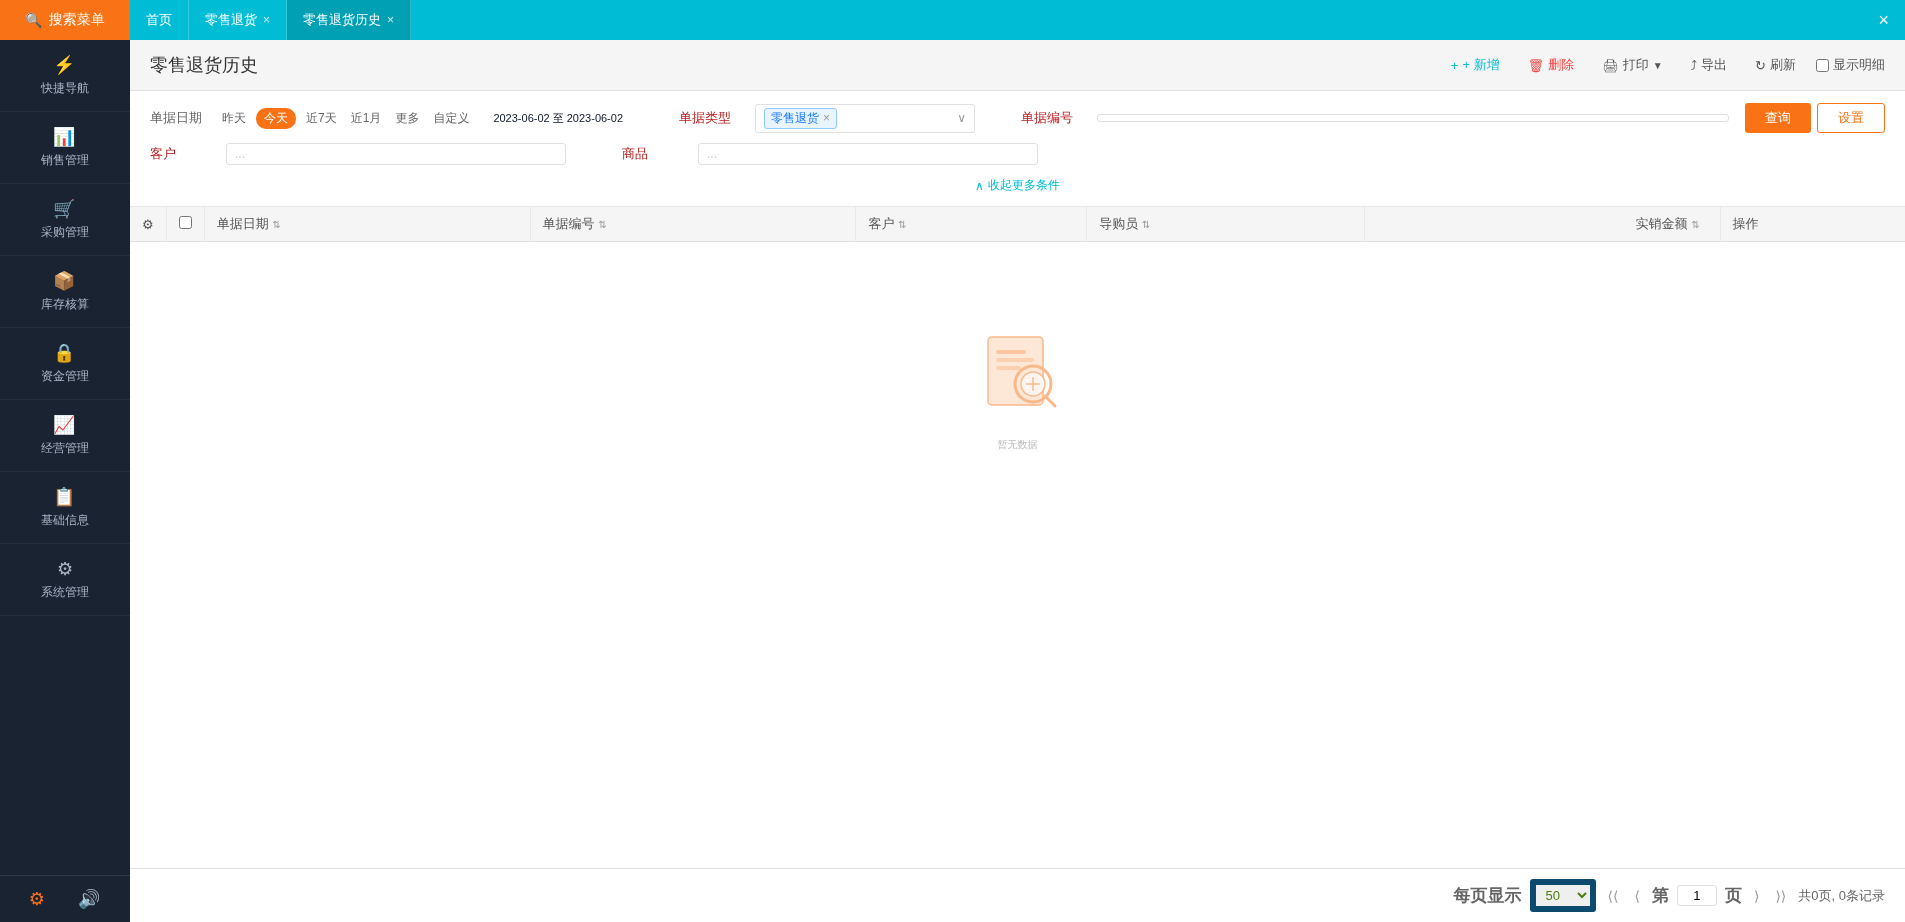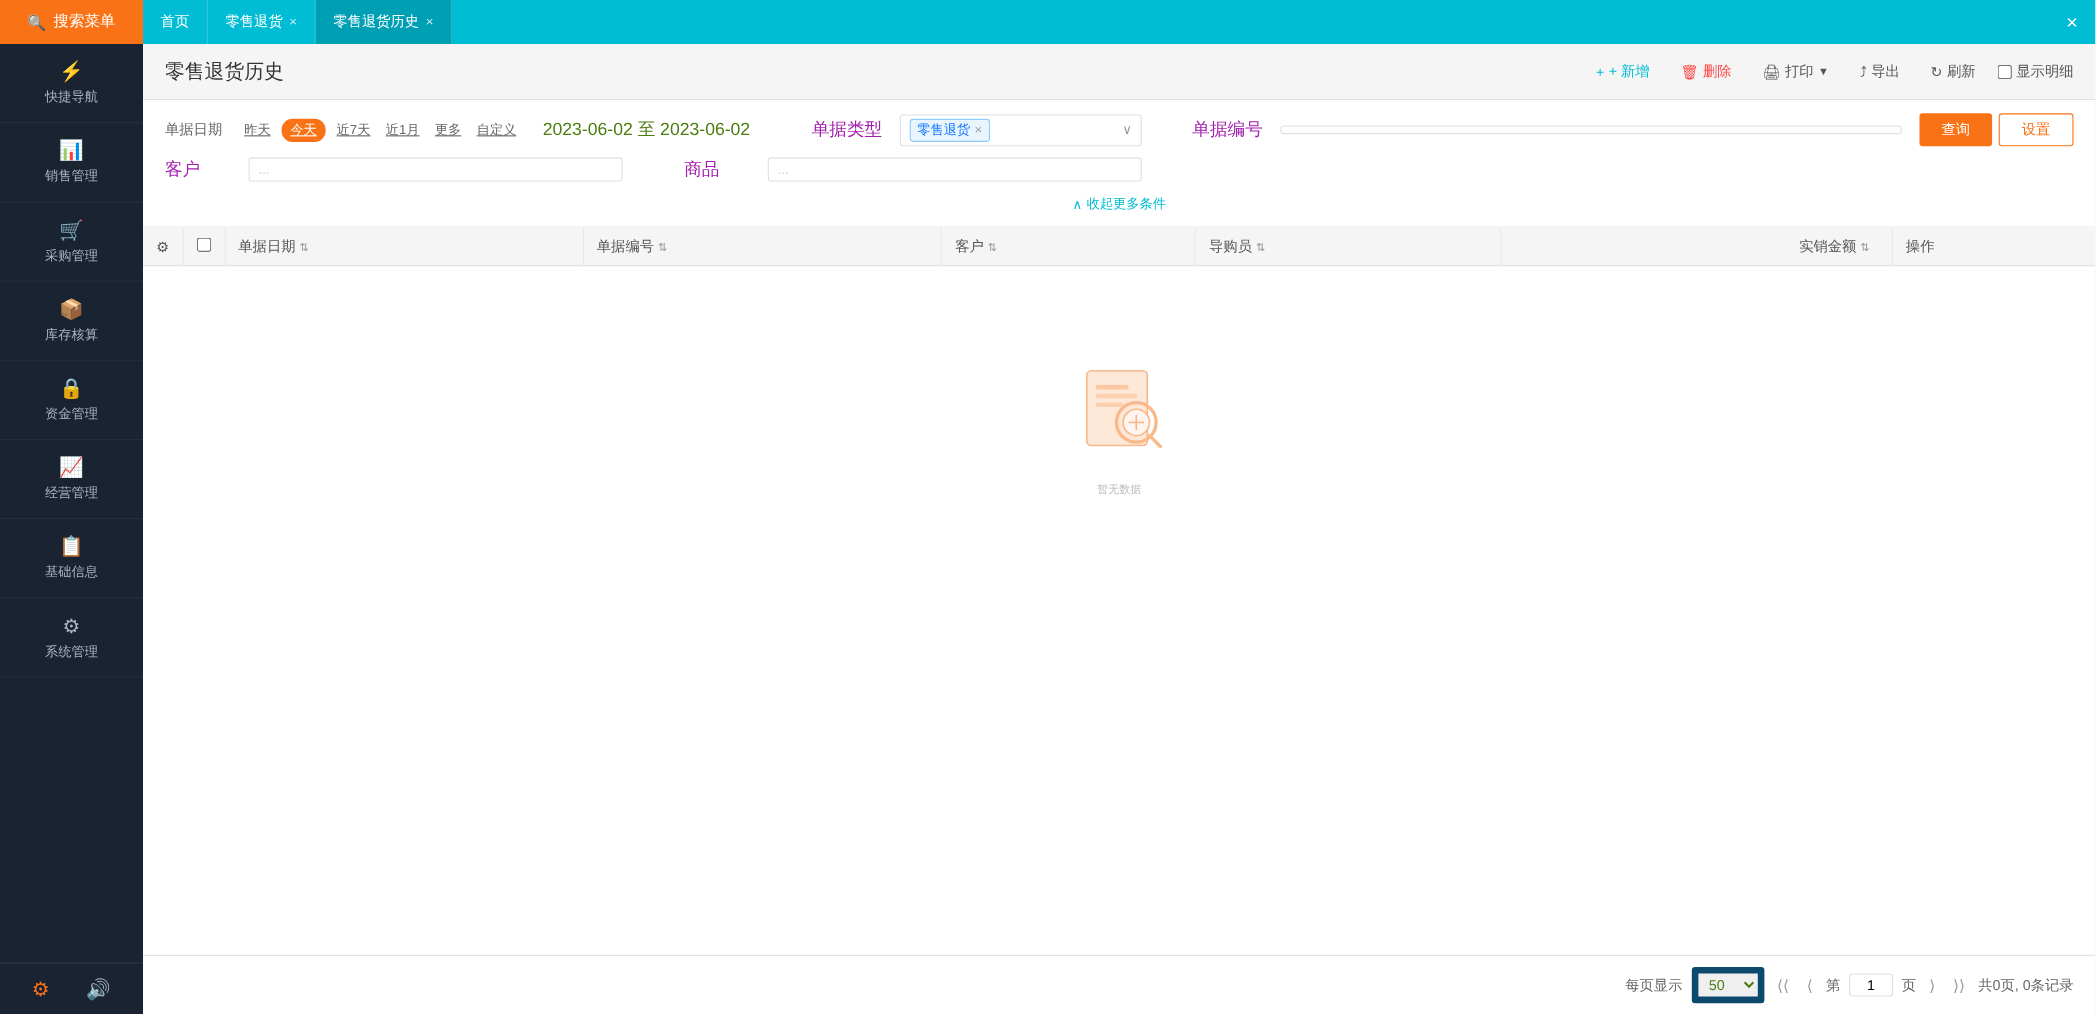--- a/index.html
+++ b/index.html
@@ -174,31 +174,30 @@
       display: flex;
       align-items: center;
       gap: 6px;
       flex-wrap: nowrap;
     }
     .date-shortcut {
       font-size: 12px;
       color: #666;
       cursor: pointer;
       padding: 2px 4px;
-      text-decoration: underline;
     }
     .date-shortcut.active {
       background: #f97316;
       color: white;
       border-radius: 10px;
       padding: 2px 8px;
     }
     .date-range {
-      font-size: 16px;
-      color: #4d7c0f;
+      font-size: 11px;
+      color: #0f172a;
       margin-left: 4px;
     }
     .filter-input-wrap {
       display: flex;
       align-items: center;
       border: 1px solid #e0e0e0;
       border-radius: 3px;
       padding: 3px 8px;
       min-width: 200px;
       background: #fff;
@@ -214,22 +213,22 @@
       font-size: 12px;
       color: #1677ff;
       display: flex;
       align-items: center;
       gap: 4px;
     }
     .tag-chip .close { cursor: pointer; color: #999; }
     .dropdown-arrow { color: #999; margin-left: auto; font-size: 12px; }
     .input-placeholder { color: #ccc; font-size: 12px; }
     .section-label {
-      font-size: 16px;
-      color: #a21caf;
+      font-size: 13px;
+      color: #b91c1c;
       white-space: nowrap;
       min-width: 60px;
     }
     .collapse-btn {
       display: flex;
       align-items: center;
       justify-content: center;
       gap: 4px;
       font-size: 12px;
       color: #00bcd4;
@@ -315,21 +314,21 @@
     .pagination {
       display: flex;
       align-items: center;
       justify-content: flex-end;
       padding: 10px 20px;
       background: #fff;
       border-top: 1px solid #e0e0e0;
       gap: 8px;
       flex-shrink: 0;
     }
-    .pagination-label { font-size: 13px; color: #666; }
+    .pagination-label { font-size: 17px; color: #666; font-weight: bold; }
     .pagination-select {
       border: 6px solid #0c4a6e;
       border-radius: 3px;
       padding: 2px 6px;
       font-size: 13px;
       color: #4d7c0f;
     }
     .pagination-arrow {
       color: #999;
       font-size: 14px;

